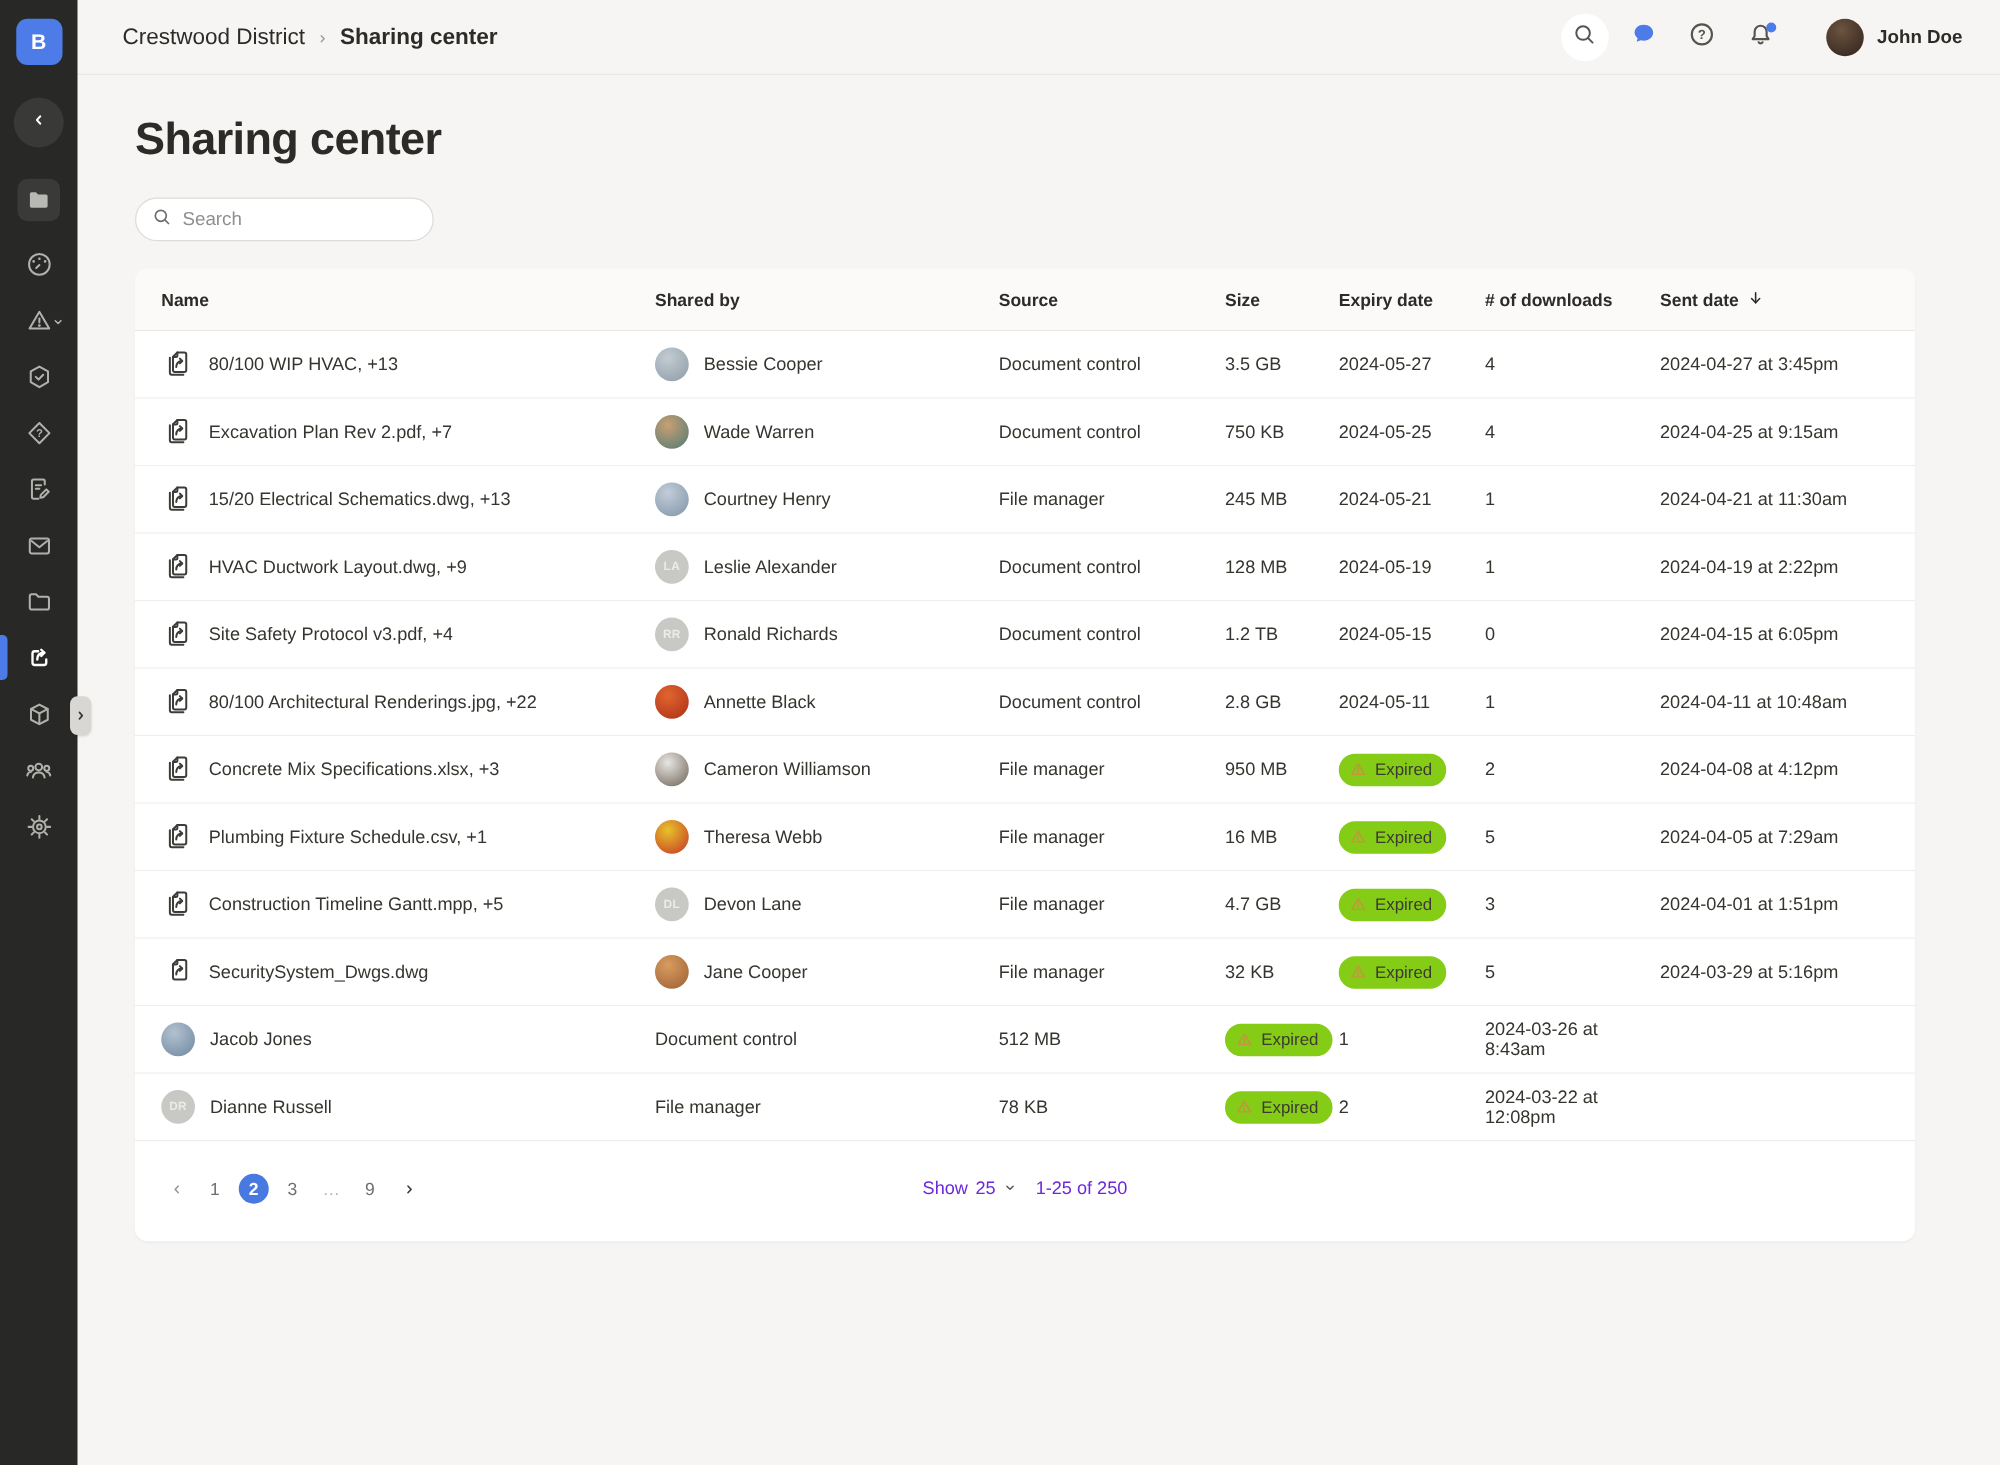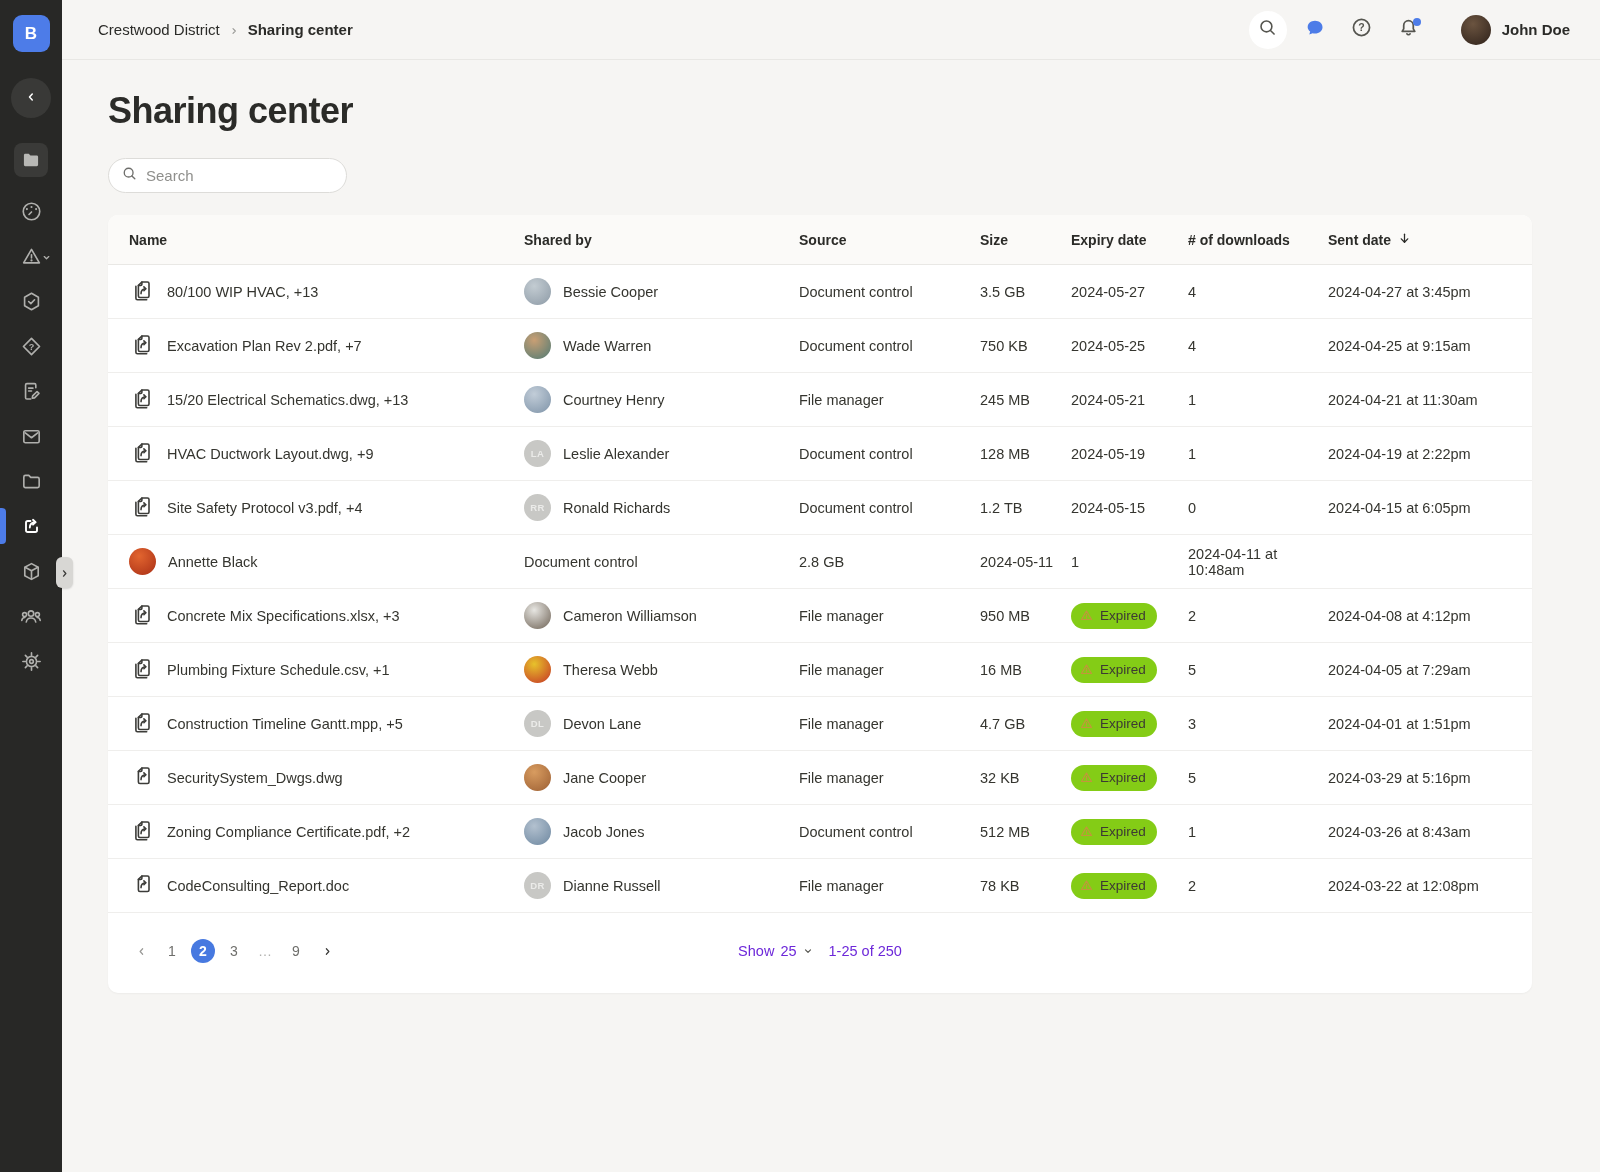--- a/index.html
+++ b/index.html
@@ -41,21 +41,21 @@
     background:#d8d7d4; border-radius:6px; display:flex; align-items:center; justify-content:center;
     cursor:pointer; z-index:3; box-shadow:0 1px 2px rgba(0,0,0,.15);
   }
 
   
   .main { flex:1; display:flex; flex-direction:column; min-width:0; }
   .topbar {
     height:60px; flex:0 0 60px; display:flex; align-items:center;
     padding:0 30px 0 36px; border-bottom:1px solid #e8e7e4;
   }
-  .breadcrumb { display:flex; align-items:center; gap:10px; font-size:15px; }
+  .breadcrumb { display:flex; align-items:center; gap:10px; font-size:18px; }
   .crumb-current { font-weight:700; }
   .crumb-sep { color:#9a9a97; font-size:13px; margin-top:1px; }
   .topbar-right { margin-left:auto; display:flex; align-items:center; gap:9px; }
   .tb-icon-btn { width:38px; height:38px; border-radius:50%; display:flex; align-items:center; justify-content:center; cursor:pointer; position:relative; }
   .tb-icon-btn.search-active { background:#ffffff; }
   .notif-dot { position:absolute; top:7px; right:7px; width:8px; height:8px; border-radius:50%; background:#4d7ce8; }
   .user-chip { display:flex; align-items:center; gap:11px; margin-left:24px; cursor:pointer; }
   .user-avatar { width:30px; height:30px; border-radius:50%;
     background:radial-gradient(circle at 40% 30%, #6b5440, #2e211a); }
   .user-name { font-size:15px; font-weight:600; }
@@ -441,20 +441,32 @@
       <span class="sb-name">Ronald Richards</span>
     </div>
     <div class="c-source">Document control</div>
     <div class="c-size">1.2 TB</div>
     <div class="c-expiry">2024-05-15</div>
     <div class="c-downloads">0</div>
     <div class="c-sent">2024-04-15 at 6:05pm</div>
   </div>
 
   <div class="tbl-row">
+    <div class="cell-name">
+      <span class="file-icon">
+        <svg width="26" height="26" viewBox="0 0 26 26" fill="none" stroke="#3c3c39" stroke-width="1.6" stroke-linecap="round" stroke-linejoin="round">
+          <path class="ic-back" d="M6.9 9.2v12c0 .9.6 1.5 1.5 1.5h9.3"></path>
+          <path d="M20 8.8V19c0 .9-.6 1.5-1.5 1.5h-7.6c-.9 0-1.5-.6-1.5-1.5V8.4L12.9 5h5.6c.9 0 1.5.6 1.5 1.5v2.3z" fill="#fff"></path>
+          <path d="M12.9 5v2.3c0 .7-.5 1.2-1.2 1.2H9.4"></path>
+          <path d="M12 16.6c.1-3 1.7-4.6 4.6-4.8"></path>
+          <polyline points="14.9,9.9 16.8,11.8 14.9,13.7"></polyline>
+        </svg>
+      </span>
+      <span class="fname">80/100 Architectural Renderings.jpg, +22</span>
+    </div>
     <div class="cell-shared">
       <span class="avatar" style="background: radial-gradient(circle at 38% 30%, rgb(226, 101, 47), rgb(169, 47, 22));"></span>
       <span class="sb-name">Annette Black</span>
     </div>
     <div class="c-source">Document control</div>
     <div class="c-size">2.8 GB</div>
     <div class="c-expiry">2024-05-11</div>
     <div class="c-downloads">1</div>
     <div class="c-sent">2024-04-11 at 10:48am</div>
   </div>
@@ -593,32 +605,20 @@
                     </svg>
     </span>
     <span class="badge-text">Expired</span>
   </span>
 </div>
     <div class="c-downloads">5</div>
     <div class="c-sent">2024-03-29 at 5:16pm</div>
   </div>
 
   <div class="tbl-row">
-    <div class="cell-name">
-      <span class="file-icon">
-        <svg width="26" height="26" viewBox="0 0 26 26" fill="none" stroke="#3c3c39" stroke-width="1.6" stroke-linecap="round" stroke-linejoin="round">
-          <path class="ic-back" d="M6.9 9.2v12c0 .9.6 1.5 1.5 1.5h9.3"></path>
-          <path d="M20 8.8V19c0 .9-.6 1.5-1.5 1.5h-7.6c-.9 0-1.5-.6-1.5-1.5V8.4L12.9 5h5.6c.9 0 1.5.6 1.5 1.5v2.3z" fill="#fff"></path>
-          <path d="M12.9 5v2.3c0 .7-.5 1.2-1.2 1.2H9.4"></path>
-          <path d="M12 16.6c.1-3 1.7-4.6 4.6-4.8"></path>
-          <polyline points="14.9,9.9 16.8,11.8 14.9,13.7"></polyline>
-        </svg>
-      </span>
-      <span class="fname">Zoning Compliance Certificate.pdf, +2</span>
-    </div>
     <div class="cell-shared">
       <span class="avatar" style="background: radial-gradient(circle at 38% 30%, rgb(179, 193, 207), rgb(109, 135, 160));"></span>
       <span class="sb-name">Jacob Jones</span>
     </div>
     <div class="c-source">Document control</div>
     <div class="c-size">512 MB</div>
     <div class="c-expiry">
   <span class="badge-expired">
     <span style="display:flex">
       <svg width="15" height="15" viewBox="0 0 24 24" fill="none" stroke="#c2963c" stroke-width="1.9" stroke-linecap="round" stroke-linejoin="round">
@@ -628,32 +628,20 @@
                     </svg>
     </span>
     <span class="badge-text">Expired</span>
   </span>
 </div>
     <div class="c-downloads">1</div>
     <div class="c-sent">2024-03-26 at 8:43am</div>
   </div>
 
   <div class="tbl-row">
-    <div class="cell-name">
-      <span class="file-icon">
-        <svg width="26" height="26" viewBox="0 0 26 26" fill="none" stroke="#3c3c39" stroke-width="1.6" stroke-linecap="round" stroke-linejoin="round">
-          <path class="ic-back" d="M6.9 9.2v12c0 .9.6 1.5 1.5 1.5h9.3" style="display: none;"></path>
-          <path d="M20 8.8V19c0 .9-.6 1.5-1.5 1.5h-7.6c-.9 0-1.5-.6-1.5-1.5V8.4L12.9 5h5.6c.9 0 1.5.6 1.5 1.5v2.3z" fill="#fff"></path>
-          <path d="M12.9 5v2.3c0 .7-.5 1.2-1.2 1.2H9.4"></path>
-          <path d="M12 16.6c.1-3 1.7-4.6 4.6-4.8"></path>
-          <polyline points="14.9,9.9 16.8,11.8 14.9,13.7"></polyline>
-        </svg>
-      </span>
-      <span class="fname">CodeConsulting_Report.doc</span>
-    </div>
     <div class="cell-shared">
       <span class="avatar initials">DR</span>
       <span class="sb-name">Dianne Russell</span>
     </div>
     <div class="c-source">File manager</div>
     <div class="c-size">78 KB</div>
     <div class="c-expiry">
   <span class="badge-expired">
     <span style="display:flex">
       <svg width="15" height="15" viewBox="0 0 24 24" fill="none" stroke="#c2963c" stroke-width="1.9" stroke-linecap="round" stroke-linejoin="round">

